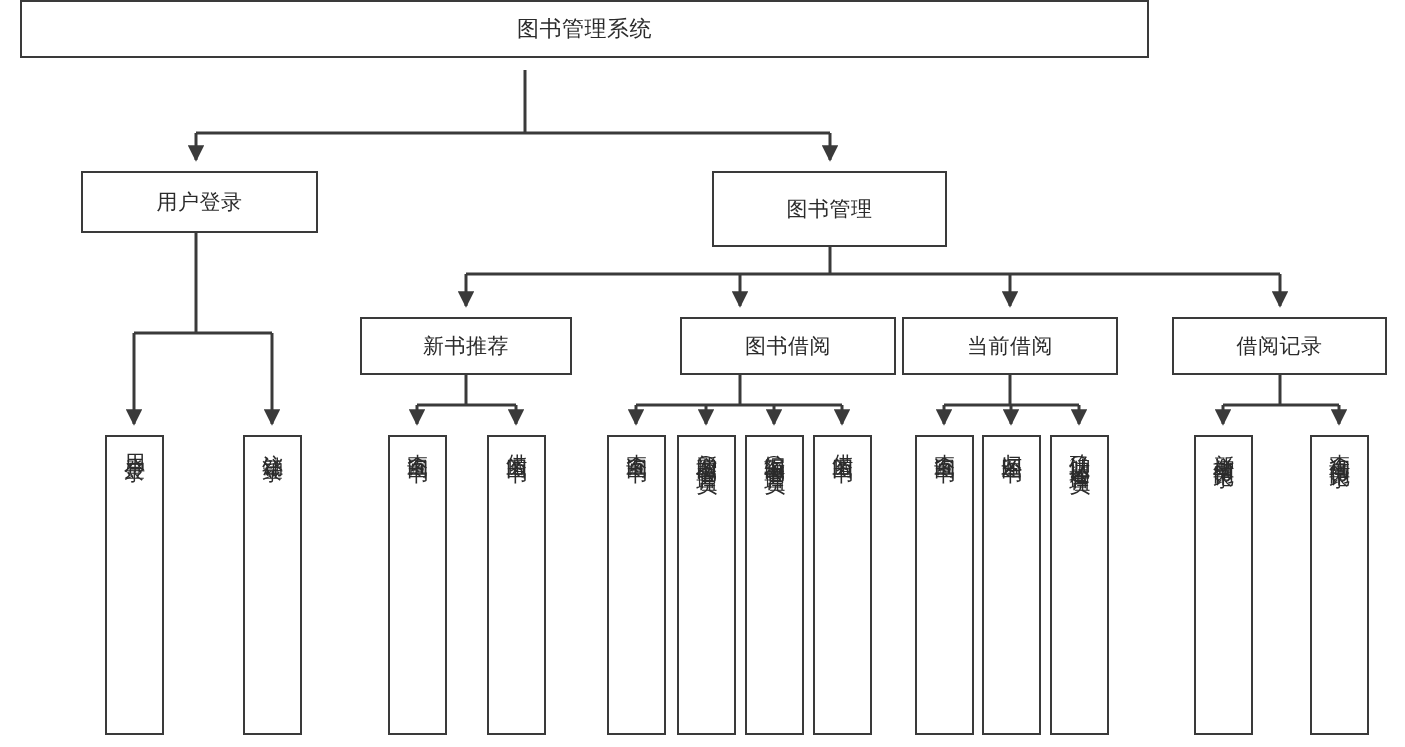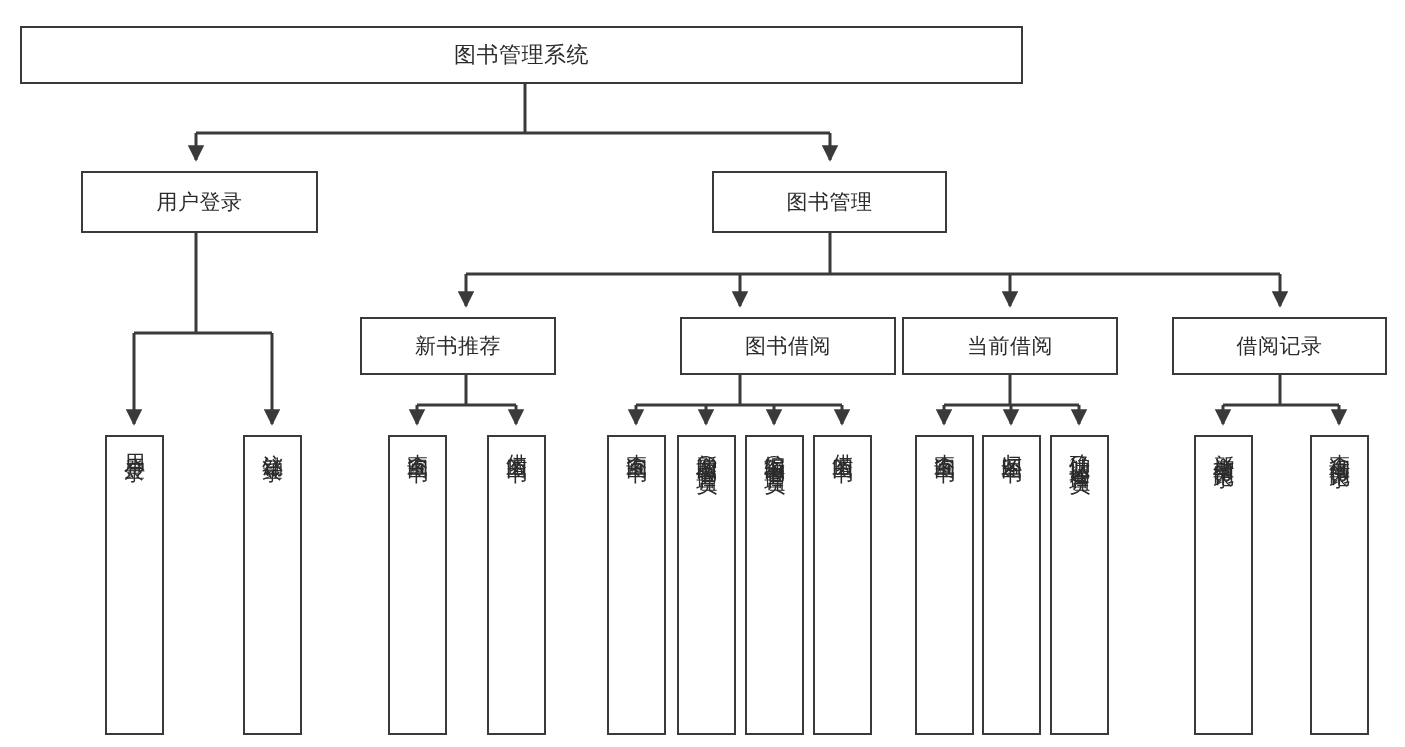--- a/index.html
+++ b/index.html
@@ -117,32 +117,32 @@
       <path d="M 1011 405 L 1011 424" marker-end="url(#arrow)"></path>
       <path d="M 1079 405 L 1079 424" marker-end="url(#arrow)"></path>
 
       <path d="M 1280 375 L 1280 405"></path>
       <path d="M 1223 405 L 1339 405"></path>
       <path d="M 1223 405 L 1223 424" marker-end="url(#arrow)"></path>
       <path d="M 1339 405 L 1339 424" marker-end="url(#arrow)"></path>
     </g>
   </svg>
 
-  <div class="node root" style="left:20px; top:26px; width:1003px; height:58px;">
+  <div class="node root" style="left:20px; top:0; width:1129px; height:58px;">
     <span class="node-label">图书管理系统</span>
   </div>
 
   <div class="node level2" style="left:81px; top:171px; width:237px; height:62px;">
     <span class="node-label">用户登录</span>
   </div>
-  <div class="node level2" style="left:712px; top:171px; width:235px; height:62px;">
+  <div class="node level2" style="left:712px; top:171px; width:235px; height:76px;">
     <span class="node-label">图书管理</span>
   </div>
 
-  <div class="node level3" style="left:360px; top:317px; width:196px; height:58px;">
+  <div class="node level3" style="left:360px; top:317px; width:212px; height:58px;">
     <span class="node-label">新书推荐</span>
   </div>
   <div class="node level3" style="left:632px; top:317px; width:216px; height:58px;margin-left:48px;">
     <span class="node-label">图书借阅</span>
   </div>
   <div class="node level3" style="left:902px; top:317px; width:216px; height:58px;">
     <span class="node-label">当前借阅</span>
   </div>
   <div class="node level3" style="left:1172px; top:317px; width:215px; height:58px;">
     <span class="node-label">借阅记录</span>

